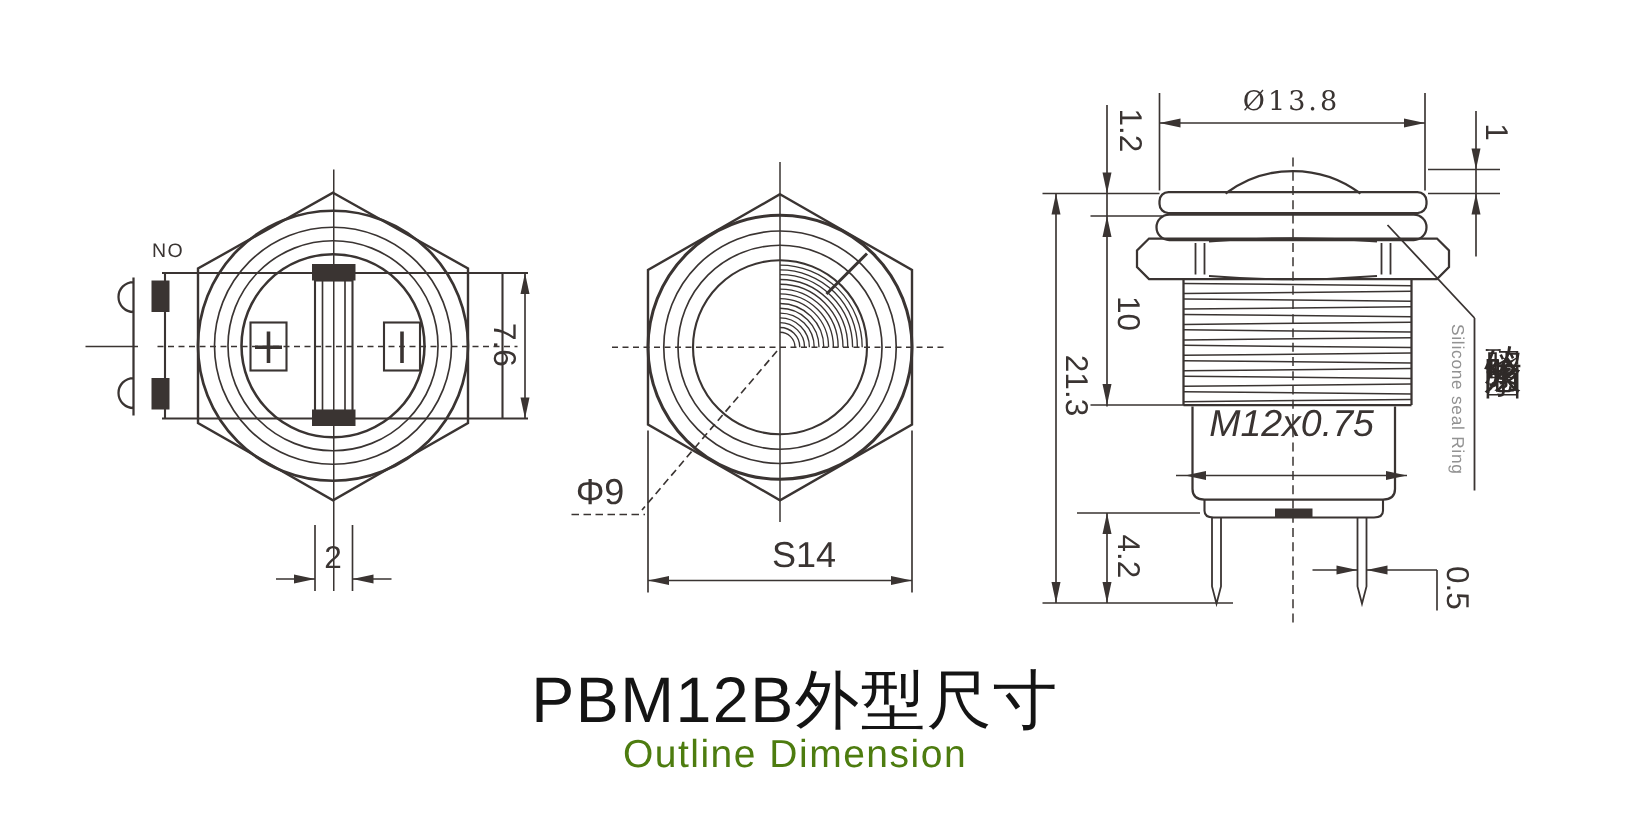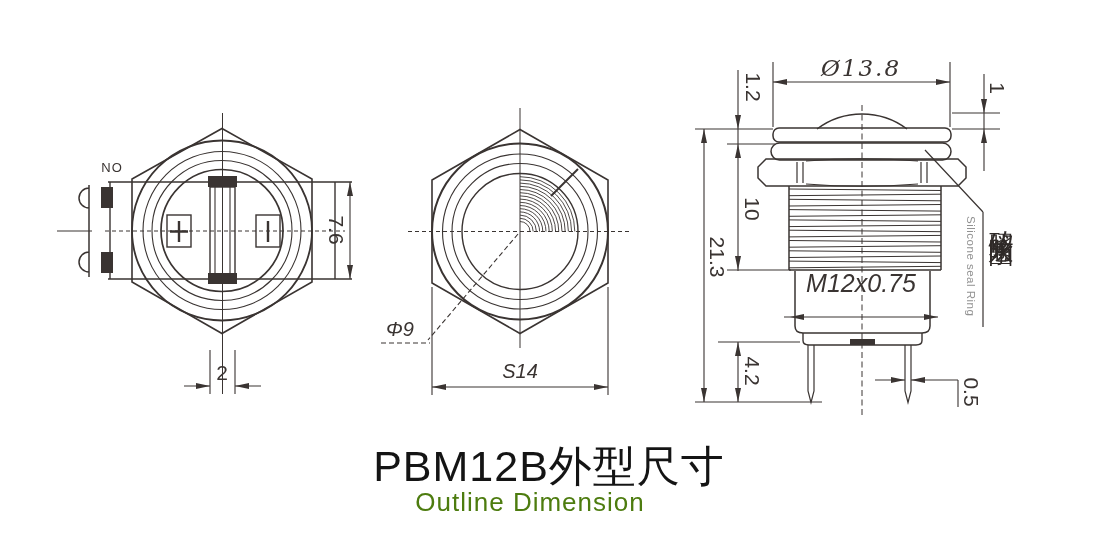--- a/index.html
+++ b/index.html
@@ -3,21 +3,21 @@
 <meta charset="utf-8">
 <style>
   html,body{margin:0;padding:0;background:#ffffff;}
   .canvas{position:relative;width:1100px;height:555px;background:#ffffff;overflow:hidden;
           font-family:"Liberation Sans", sans-serif;color:#3a3432;}
   .canvas svg{position:absolute;left:0;top:0;}
   .t{position:absolute;transform:translate(-50%,-50%);white-space:nowrap;
      font-size:21px;color:#3a3432;line-height:1;}
   .rot{transform:translate(-50%,-50%) rotate(90deg);}
   .serif{font-family:"DejaVu Serif", serif;letter-spacing:2px;}
-  .big{font-size:20px;font-style:italic;}
+  .big{font-size:24px;}
   .no{font-size:13px;letter-spacing:1px;}
   .v-zh{position:absolute;writing-mode:vertical-rl;text-orientation:upright;
         transform:translateX(-50%);font-size:25px;letter-spacing:3px;color:#2f2a28;}
   .v-en{position:absolute;writing-mode:vertical-rl;text-orientation:mixed;
         transform:translateX(-50%);font-size:11.5px;color:#929292;letter-spacing:.5px;}
   .title-zh{position:absolute;transform:translateX(-50%);font-size:43px;color:#141414;
             letter-spacing:1px;white-space:nowrap;}
   .title-en{position:absolute;transform:translateX(-50%);font-size:26px;color:#4d7c0f;
             letter-spacing:1px;white-space:nowrap;}
 </style>
@@ -156,30 +156,30 @@
       <path stroke-width="1.2" d="M925,150 L983,212 M983,212 L983,327"></path>
     </g>
   </g>
 </svg>
 
 <div class="t no" style="left:112px;top:167px;">NO</div>
 <div class="t rot" style="left:336px;top:230px;">7.6</div>
 <div class="t" style="left:222px;top:372px;">2</div>
 
 <div class="t big" style="left:400px;top:329px;">Φ9</div>
-<div class="t big" style="left:520px;top:371px;">S14</div>
+<div class="t big" style="left:536px;top:371px;">S14</div>
 
-<div class="t serif" style="left:861px;top:68px;font-size:23px;font-style:italic;">Ø13.8</div>
+<div class="t serif" style="left:861px;top:68px;font-size:18px;">Ø13.8</div>
 <div class="t rot" style="left:753px;top:87px;">1.2</div>
 <div class="t rot" style="left:997px;top:88px;">1</div>
 <div class="t rot" style="left:752px;top:209px;">10</div>
 <div class="t rot" style="left:717px;top:257px;">21.3</div>
 <div class="t" style="left:861px;top:283px;font-size:25px;font-style:italic;">M12x0.75</div>
 <div class="t rot" style="left:752px;top:371px;">4.2</div>
 <div class="t rot" style="left:971px;top:392px;">0.5</div>
 
 <div class="v-zh" style="left:1002px;top:211px;">矽膠防水圈</div>
 <div class="v-en" style="left:971px;top:216px;">Silicone seal Ring</div>
 
-<div class="title-zh" style="left:549px;top:438px;">PBM12B外型尺寸</div>
+<div class="title-zh" style="left:530px;top:438px;">PBM12B外型尺寸</div>
 <div class="title-en" style="left:530px;top:487px;">Outline Dimension</div>
 
 </div>
 
 </body></html>

